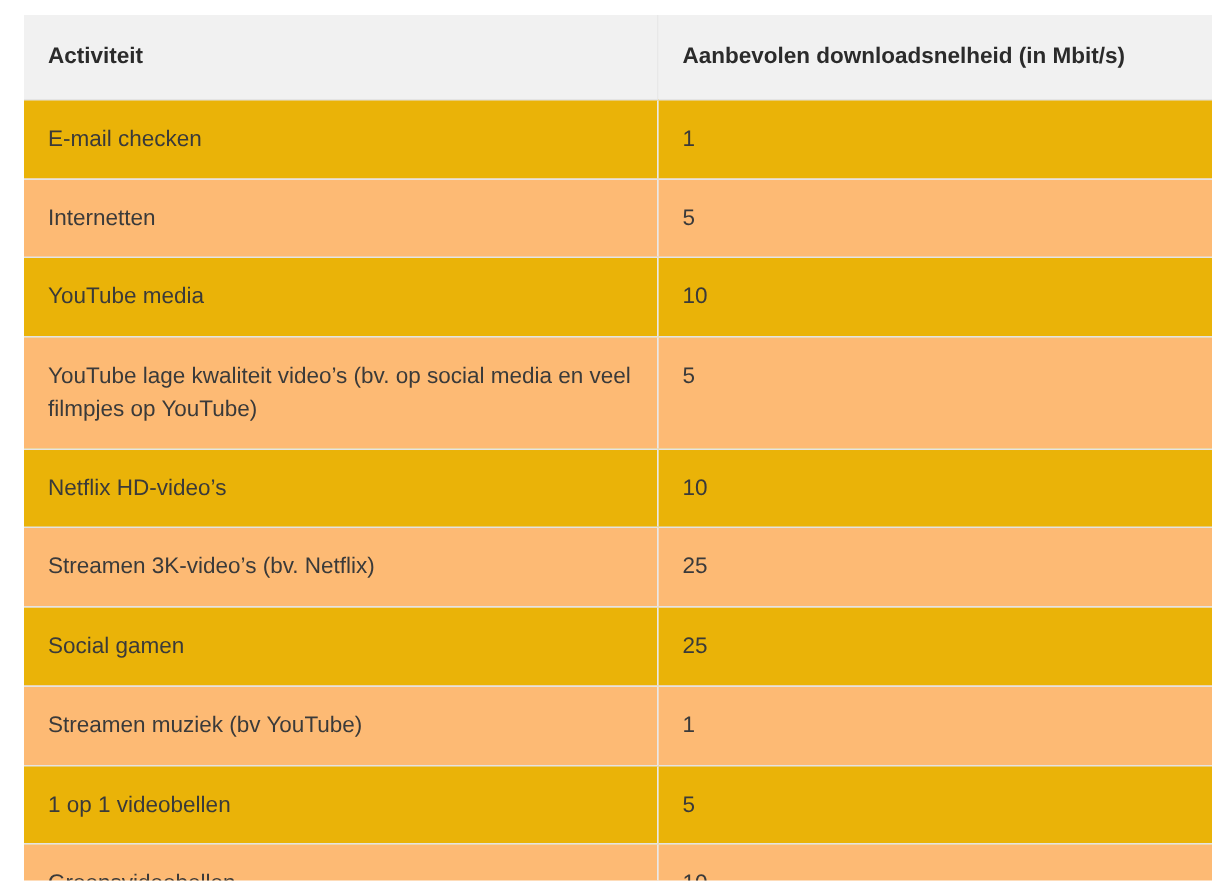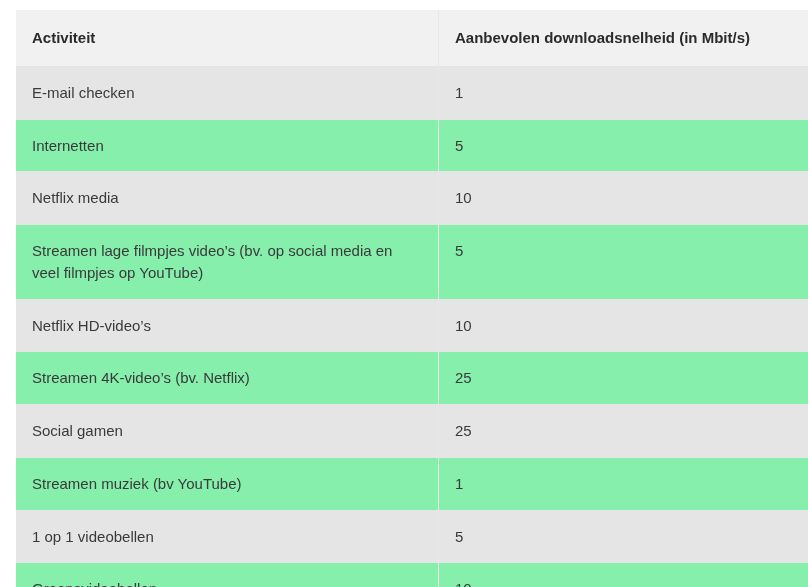--- a/index.html
+++ b/index.html
@@ -41,24 +41,24 @@
     font-weight: bold;
     color: #2b2b2b;
     font-size: 15px;
     padding-top: 17px;
     padding-bottom: 17px;
     border-bottom: 1px solid #e4e4e4;
   }
   table.speed-table thead th.col-activity { width: 390px; }
   table.speed-table thead th.col-speed { width: 386px; }
   table.speed-table tbody tr.row-odd td {
-    background: #e5e5e5;
+    background: #eab308;
   }
   table.speed-table tbody tr.row-even td {
-    background: #86efac;
+    background: #fdba74;
   }
   table.speed-table tbody td.cell-activity {
     color: #3a3a3a;
   }
   table.speed-table tbody td.cell-speed {
     color: #3a3a3a;
   }
   
   table.speed-table th.col-speed,
   table.speed-table td.cell-speed {
@@ -79,33 +79,33 @@
     <tbody id="table-body">
         <tr class="row-odd">
           <td class="cell-activity">E-mail checken</td>
           <td class="cell-speed">1</td>
         </tr>
         <tr class="row-even">
           <td class="cell-activity">Internetten</td>
           <td class="cell-speed">5</td>
         </tr>
         <tr class="row-odd">
-          <td class="cell-activity">Netflix media</td>
+          <td class="cell-activity">YouTube media</td>
           <td class="cell-speed">10</td>
         </tr>
         <tr class="row-even">
-          <td class="cell-activity">Streamen lage filmpjes video’s (bv. op social media en veel filmpjes op YouTube)</td>
+          <td class="cell-activity">YouTube lage kwaliteit video’s (bv. op social media en veel filmpjes op YouTube)</td>
           <td class="cell-speed">5</td>
         </tr>
         <tr class="row-odd">
           <td class="cell-activity">Netflix HD-video’s</td>
           <td class="cell-speed">10</td>
         </tr>
         <tr class="row-even">
-          <td class="cell-activity">Streamen 4K-video’s (bv. Netflix)</td>
+          <td class="cell-activity">Streamen 3K-video’s (bv. Netflix)</td>
           <td class="cell-speed">25</td>
         </tr>
         <tr class="row-odd">
           <td class="cell-activity">Social gamen</td>
           <td class="cell-speed">25</td>
         </tr>
         <tr class="row-even">
           <td class="cell-activity">Streamen muziek (bv YouTube)</td>
           <td class="cell-speed">1</td>
         </tr>

